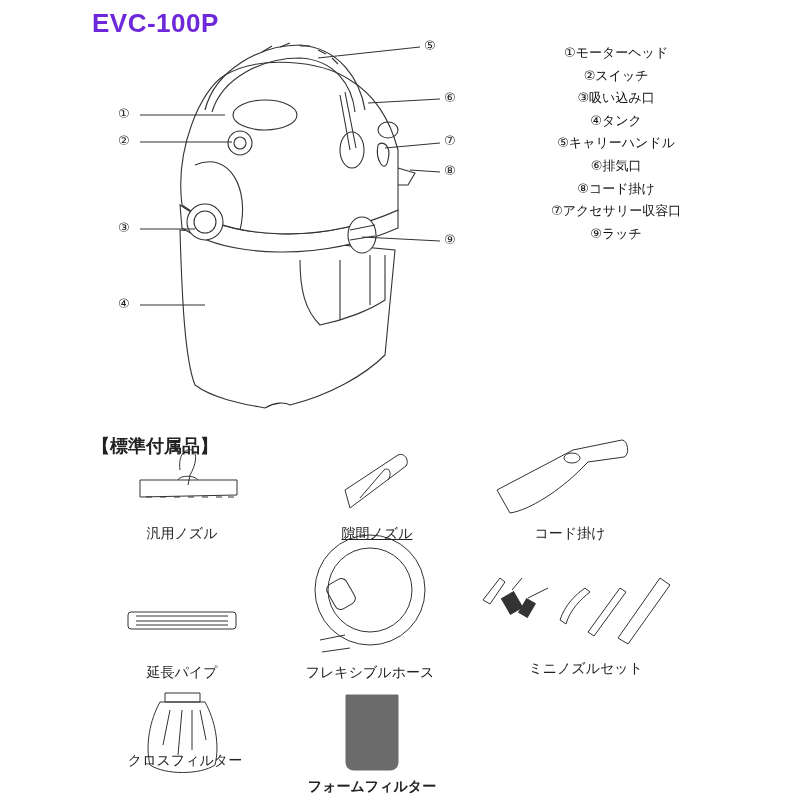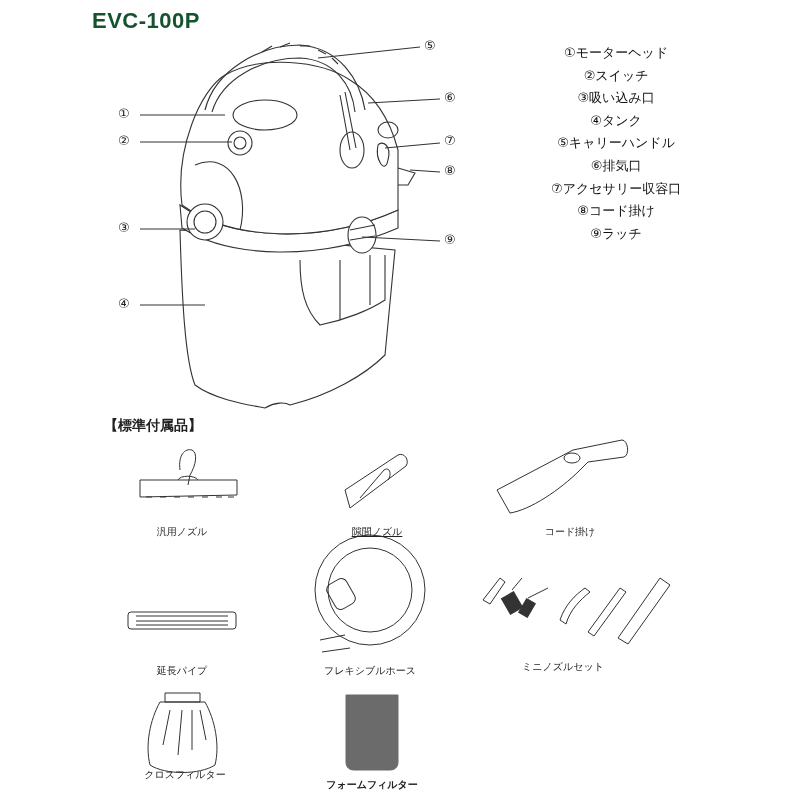--- a/index.html
+++ b/index.html
@@ -1,24 +1,24 @@
 <!DOCTYPE html>
 <html><head>
 <meta charset="utf-8">
 <style>
   html, body { margin:0; padding:0; background:#ffffff; }
   body { width:807px; height:807px; position:relative; overflow:hidden;
          font-family:"DejaVu Sans", sans-serif; color:#222; }
   .abs { position:absolute; }
-  .title { left:92px; top:8px; font-size:22px; font-weight:bold; color:#14532d;
+  .title { left:92px; top:8px; font-size:26px; font-weight:bold; color:#6d28d9;
            font-family:"Liberation Sans", sans-serif; letter-spacing:0.5px; }
   .legend { left:551px; top:42px; font-size:13px; line-height:22.6px; color:#111;text-align:center; }
   .legend div { white-space:nowrap; }
-  .section { left:92px; top:417px; font-size:14px; font-weight:bold; color:#222;margin-left:12px; }
-  .cap { font-size:10px; color:#222; text-align:center; width:160px; }
+  .section { left:92px; top:434px; font-size:18px; font-weight:bold; color:#222; }
+  .cap { font-size:14px; color:#222; text-align:center; width:160px; }
   svg { position:absolute; left:0; top:0; }
 </style>
 </head>
 <body>
 
 <div class="abs title">EVC-100P</div>
 
 <svg width="807" height="807" fill="none" stroke="#333" stroke-width="1.1">
 
   <path d="M180,230 C182,300 185,360 195,385 C215,400 250,405 265,408 C275,402 285,402 290,405 C330,395 365,375 385,355 L395,250 Z" fill="#fff"></path>
@@ -75,22 +75,22 @@
 <div class="abs" style="left:444px;top:163px;font-size:13px;">⑧</div>
 <div class="abs" style="left:444px;top:232px;font-size:13px;">⑨</div>
 
 <div class="abs legend">
   <div><span>①</span><span>モーターヘッド</span></div>
   <div><span>②</span><span>スイッチ</span></div>
   <div><span>③</span><span>吸い込み口</span></div>
   <div><span>④</span><span>タンク</span></div>
   <div><span>⑤</span><span>キャリーハンドル</span></div>
   <div><span>⑥</span><span>排気口</span></div>
+  <div><span>⑧</span><span>コード掛け</span></div>
   <div><span>⑦</span><span>アクセサリー収容口</span></div>
-  <div><span>⑧</span><span>コード掛け</span></div>
   <div><span>⑨</span><span>ラッチ</span></div>
 </div>
 
 <div class="abs section">【標準付属品】</div>
 
 <svg width="807" height="807" fill="none" stroke="#333" stroke-width="1">
 
   <g>
     <path d="M180,470 C178,455 185,448 192,450 C198,453 196,465 190,475 L188,485"></path>
     <path d="M140,480 L237,480 L237,495 L140,497 Z"></path>
@@ -140,15 +140,15 @@
   <g>
     <path d="M346,695 L398,695 L398,762 C398,768 394,770 390,770 L354,770 C350,770 346,768 346,762 Z" fill="#6b6b6b" stroke="#6b6b6b"></path>
   </g>
 </svg>
 
 <div class="abs cap" style="left:102px;top:525px;">汎用ノズル</div>
 <div class="abs cap" style="left:297px;top:525px;text-decoration:underline;">隙間ノズル</div>
 <div class="abs cap" style="left:490px;top:525px;">コード掛け</div>
 <div class="abs cap" style="left:102px;top:664px;">延長パイプ</div>
 <div class="abs cap" style="left:290px;top:664px;">フレキシブルホース</div>
-<div class="abs cap" style="left:483px;top:660px;">ミニノズルセット</div>
-<div class="abs cap" style="left:105px;top:752px;margin-top:16px;">クロスフィルター</div>
+<div class="abs cap" style="left:483px;top:660px;text-align:right;">ミニノズルセット</div>
+<div class="abs cap" style="left:105px;top:752px;">クロスフィルター</div>
 <div class="abs cap" style="left:292px;top:778px;font-weight:bold;">フォームフィルター</div>
 
 </body></html>

